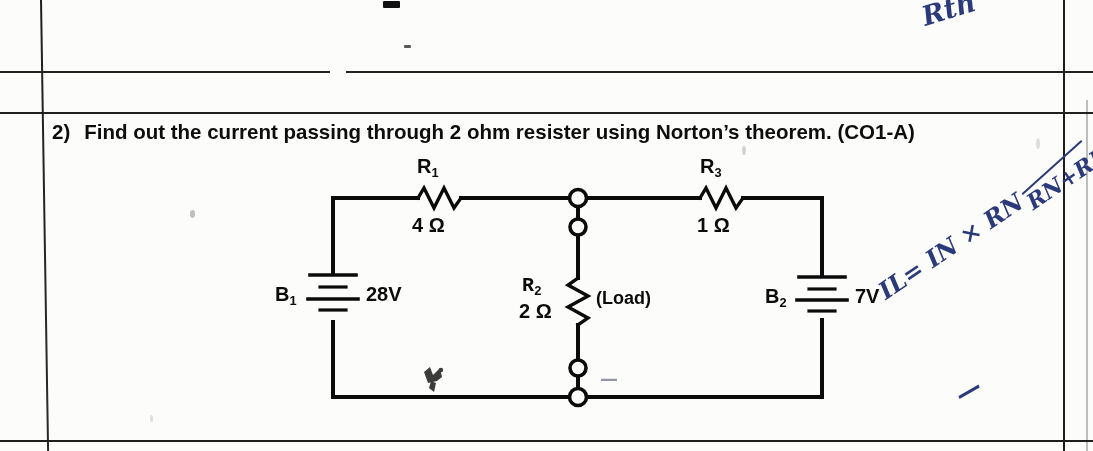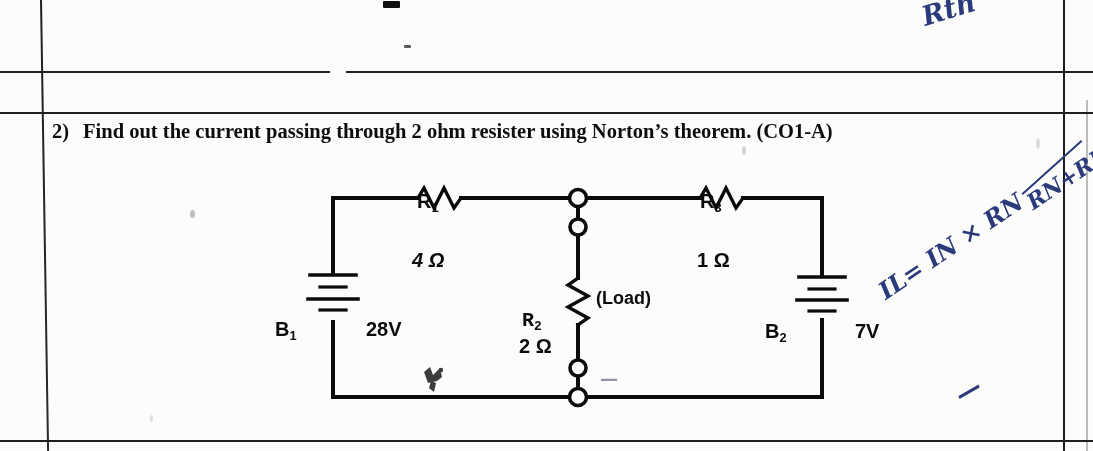--- a/index.html
+++ b/index.html
@@ -33,38 +33,38 @@
 
   
   #or-label{
     position:absolute;left:0;top:79px;width:1093px;
     text-align:center;
     font-family:"Liberation Serif", serif;
     font-weight:bold;font-size:25px;letter-spacing:0.5px;color:#0d0d0d;
   }
   #question-line{
     position:absolute;left:52px;top:120px;
-    font-family:Liberation Serif, serif;
+    font-family:Liberation Sans, sans-serif;
     font-weight:bold;font-size:20.5px;color:#0d0d0d;
     white-space:nowrap;
   }
   #question-line .qnum{margin-right:14px;}
 
   
   #circuit{position:absolute;left:0;top:0;width:1093px;height:451px;}
   #circuit svg{display:block;}
 
   .clabel{
     position:absolute;
     font-family:"Liberation Sans", sans-serif;
     font-weight:bold;color:#0b0b0b;
     white-space:nowrap;
   }
   .clabel sub{font-size:64%;vertical-align:-0.28em;font-weight:bold;}
-  .sz20{font-size:20px;margin-top:35px;}
+  .sz20{font-size:20px;}
   .sz18{font-size:18px;}
 
   
   .hand{
     position:absolute;
     font-family:"DejaVu Serif", serif;
     color:#2b3a7a;
     font-style:italic;
     white-space:nowrap;
     font-weight:600;
@@ -152,21 +152,21 @@
       <g fill="#1b1b1b" opacity="0.85">
         <path d="M424,372 l6,-5 l3,8 l7,-7 l2,9 l-5,4 l-9,2 z"></path>
         <path d="M431,381 l5,2 l-2,9 l-5,-4 z"></path>
         <circle cx="441" cy="370" r="2.2"></circle>
       </g>
     </svg>
 
     <div class="clabel sz20" style="left:417px;top:155px;">
       <span>R</span><sub>1</sub>
     </div>
-    <div class="clabel sz20" style="left:412px;top:214px;font-style:italic;">4 Ω</div>
+    <div class="clabel sz20" style="left:412px;top:214px;">4 Ω</div>
 
     <div class="clabel sz20" style="left:700px;top:155px;">
       <span>R</span><sub>3</sub>
     </div>
     <div class="clabel sz20" style="left:697px;top:214px;">1 Ω</div>
 
     <div class="clabel sz20" style="left:522px;top:274px;font-family:Liberation Mono, monospace;">
       <span>R</span><sub>2</sub>
     </div>
     <div class="clabel sz20" style="left:519px;top:300px;">2 Ω</div>

